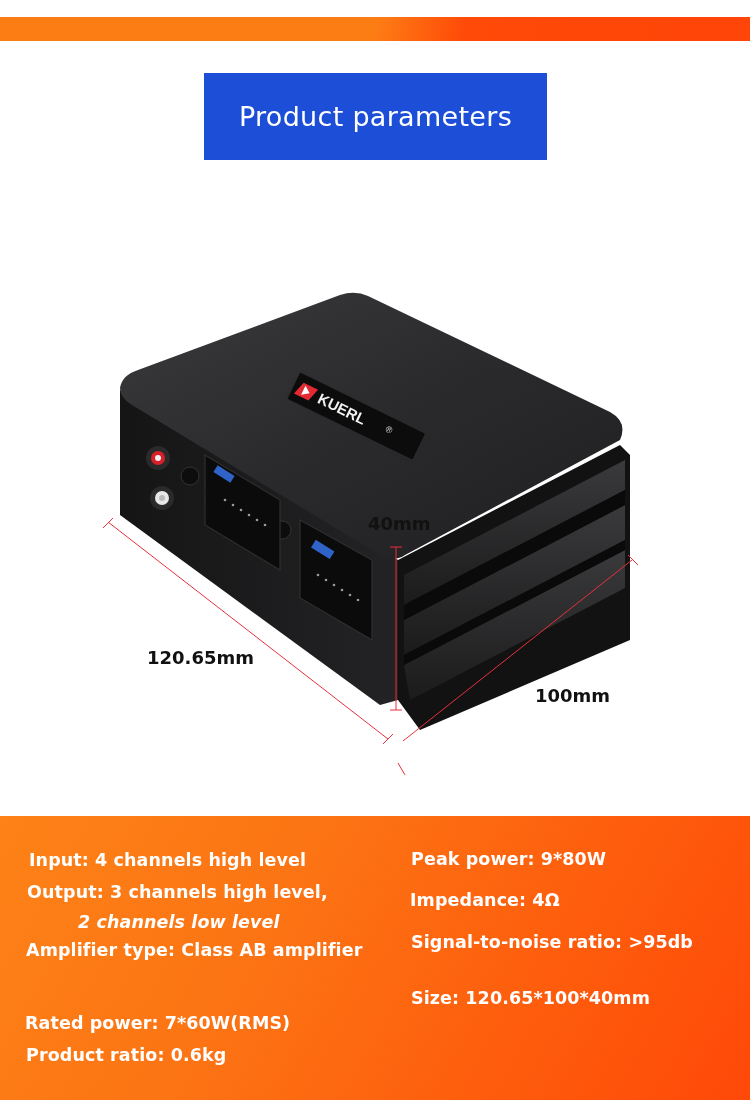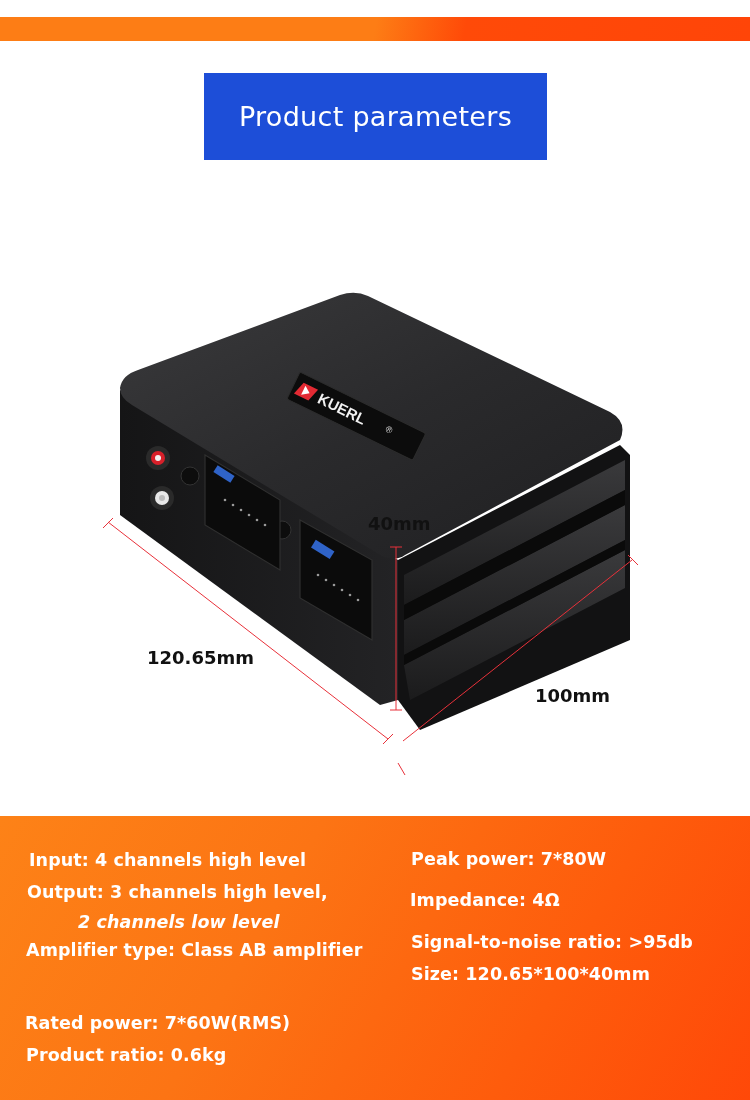--- a/index.html
+++ b/index.html
@@ -138,17 +138,17 @@
 </div>
 
 <div class="spec-panel">
   <div class="spec" style="left:29px; top:34px;">Input: 4 channels high level</div>
   <div class="spec" style="left:27px; top:66px;">Output: 3 channels high level,</div>
   <div class="spec" style="left:78px; top:96px;font-style:italic;">2 channels low level</div>
   <div class="spec" style="left:26px; top:124px;">Amplifier type: Class AB amplifier</div>
   <div class="spec" style="left:25px; top:197px;">Rated power: 7*60W(RMS)</div>
   <div class="spec" style="left:26px; top:229px;">Product ratio: 0.6kg</div>
 
-  <div class="spec" style="left:411px; top:33px;">Peak power: 7*80W</div>
+  <div class="spec" style="left:411px; top:33px;">Peak power: 9*80W</div>
   <div class="spec" style="left:410px; top:74px;">Impedance: 4Ω</div>
   <div class="spec" style="left:411px; top:116px;">Signal-to-noise ratio: &gt;95db</div>
-  <div class="spec" style="left:411px; top:148px;">Size: 120.65*100*40mm</div>
+  <div class="spec" style="left:411px; top:172px;">Size: 120.65*100*40mm</div>
 </div>
 
 </body></html>

